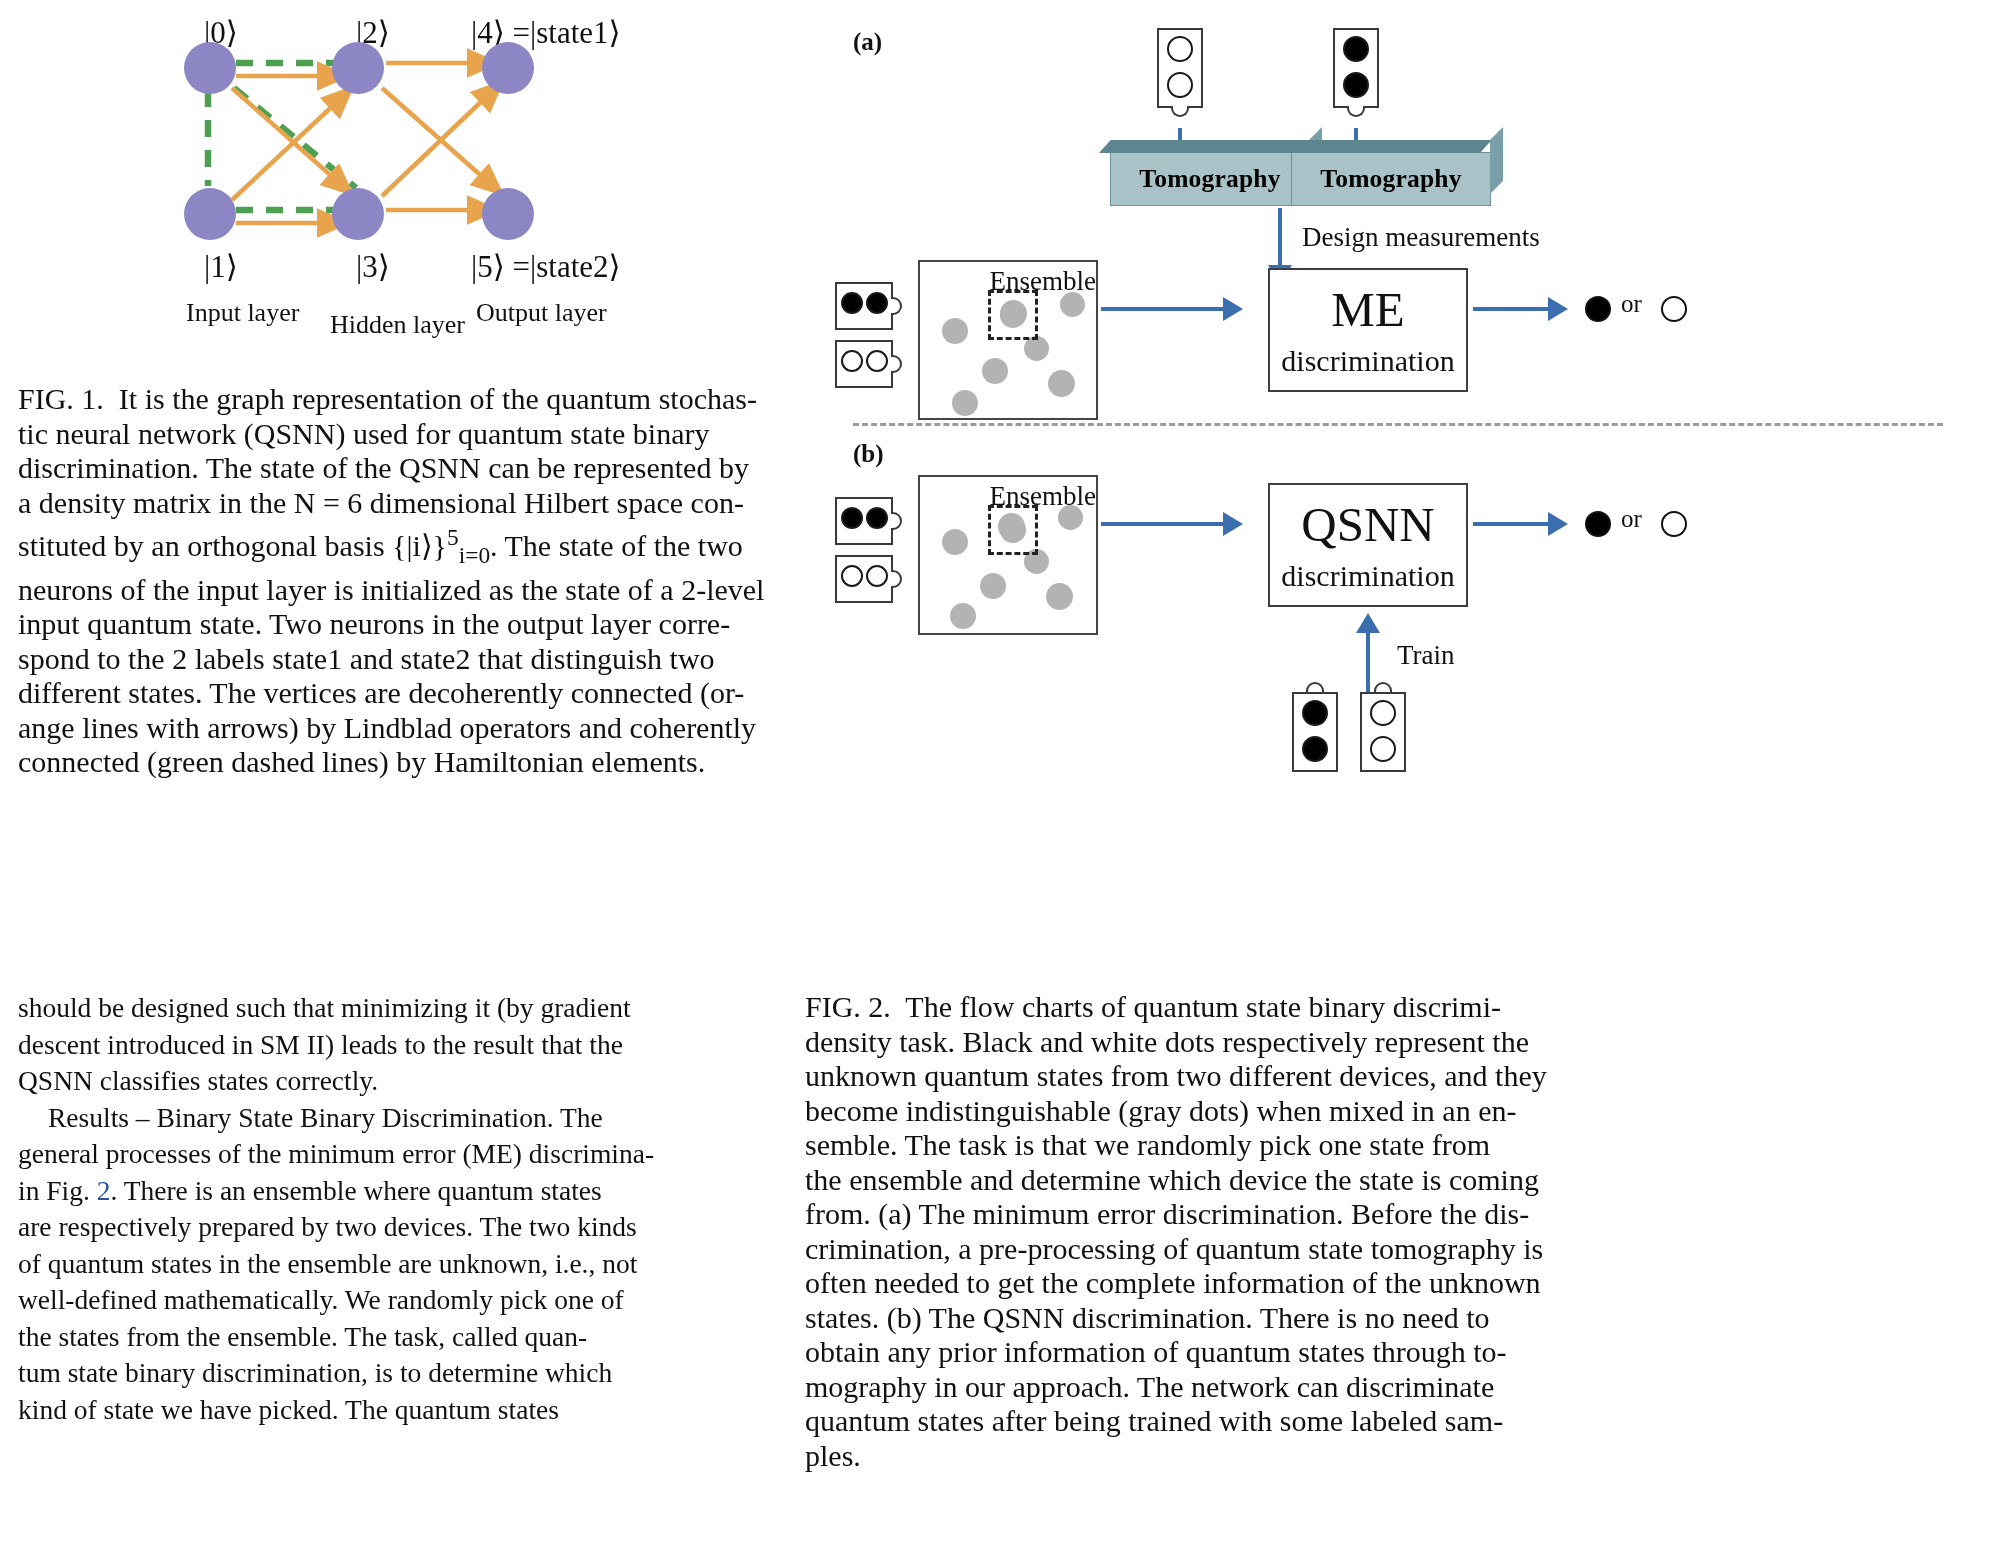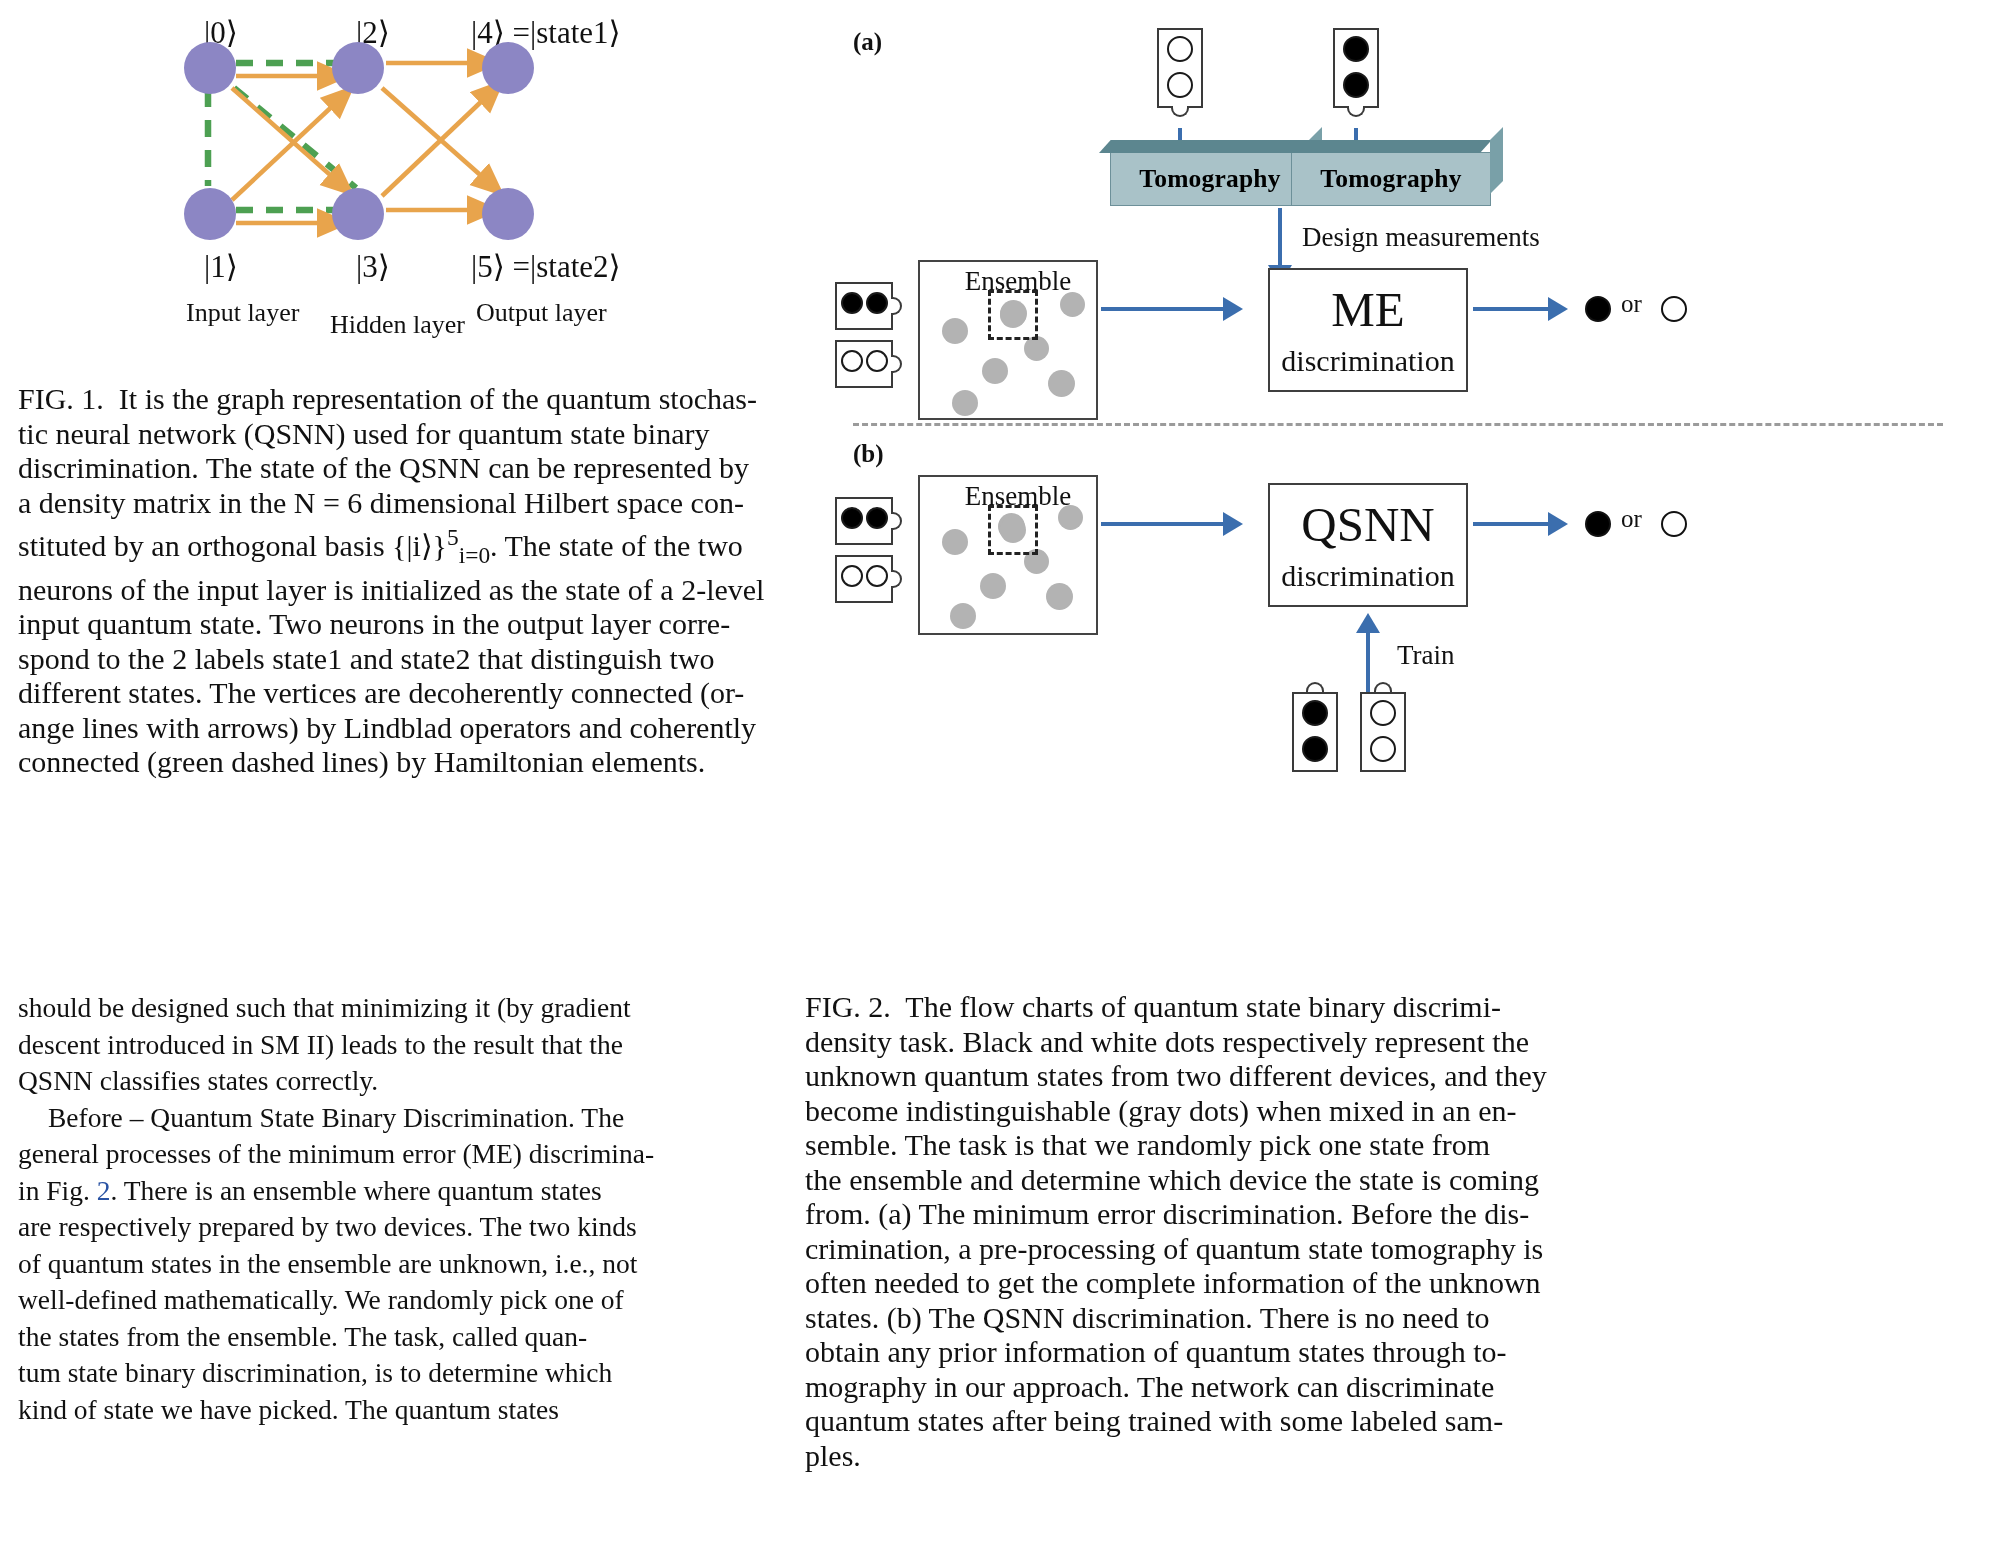--- a/index.html
+++ b/index.html
@@ -100,21 +100,21 @@
   }
   .dev .dot.filled { background: #000; }
   .dev .dot.hollow { background: #fff; }
   .dev .nozzle {
     position: absolute; border: 2px solid #3a3a3a; background: #fff;
     box-sizing: border-box;
   }
 
   
   .ens { position: absolute; border: 2px solid #444; background: #fff; box-sizing: border-box; }
-  .ens .ens-lbl { position: absolute; left: 0; right: 0; top: 4px; text-align: center; font-size: 27px; padding-left: 20px; }
+  .ens .ens-lbl { position: absolute; left: 0; right: 0; top: 4px; text-align: right; font-size: 27px; padding-left: 20px; }
   .gdot { position: absolute; border-radius: 50%; background: #b3b3b3; }
   .dashsq { position: absolute; border: 3px dashed #222; box-sizing: border-box; }
 
   
   .arr { position: absolute; background: #3b6eae; }
   .arrhead { position: absolute; width: 0; height: 0; }
   .arrhead.down  { border-left: 12px solid transparent; border-right: 12px solid transparent; border-top: 20px solid #3b6eae; }
   .arrhead.up    { border-left: 12px solid transparent; border-right: 12px solid transparent; border-bottom: 20px solid #3b6eae; }
   .arrhead.right { border-top: 12px solid transparent; border-bottom: 12px solid transparent; border-left: 20px solid #3b6eae; }
 
@@ -198,21 +198,21 @@
       <p><span>spond to the 2 labels </span><span class="it">state</span><span>1 and </span><span class="it">state</span><span>2 that distinguish two</span></p>
       <p>different states. The vertices are decoherently connected (or-</p>
       <p>ange lines with arrows) by Lindblad operators and coherently</p>
       <p>connected (green dashed lines) by Hamiltonian elements.</p>
     </div>
 
     <div class="body-text" style="position:absolute; left:0; top:990px; width:762px;">
       <p>should be designed such that minimizing it (by gradient</p>
       <p>descent introduced in SM II) leads to the result that the</p>
       <p>QSNN classifies states correctly.</p>
-      <p class="indent"><span class="it">Before – Quantum State Binary Discrimination.</span><span> The</span></p>
+      <p class="indent"><span class="it">Results – Binary State Binary Discrimination.</span><span> The</span></p>
       <p>general processes of the minimum error (ME) discrimina-</p>
       <p><span>in Fig. </span><span class="lnk">2</span><span>. There is an ensemble where quantum states</span></p>
       <p>are respectively prepared by two devices. The two kinds</p>
       <p>of quantum states in the ensemble are unknown, i.e., not</p>
       <p>well-defined mathematically. We randomly pick one of</p>
       <p>the states from the ensemble. The task, called quan-</p>
       <p>tum state binary discrimination, is to determine which</p>
       <p>kind of state we have picked. The quantum states</p>
     </div>
   </div>

